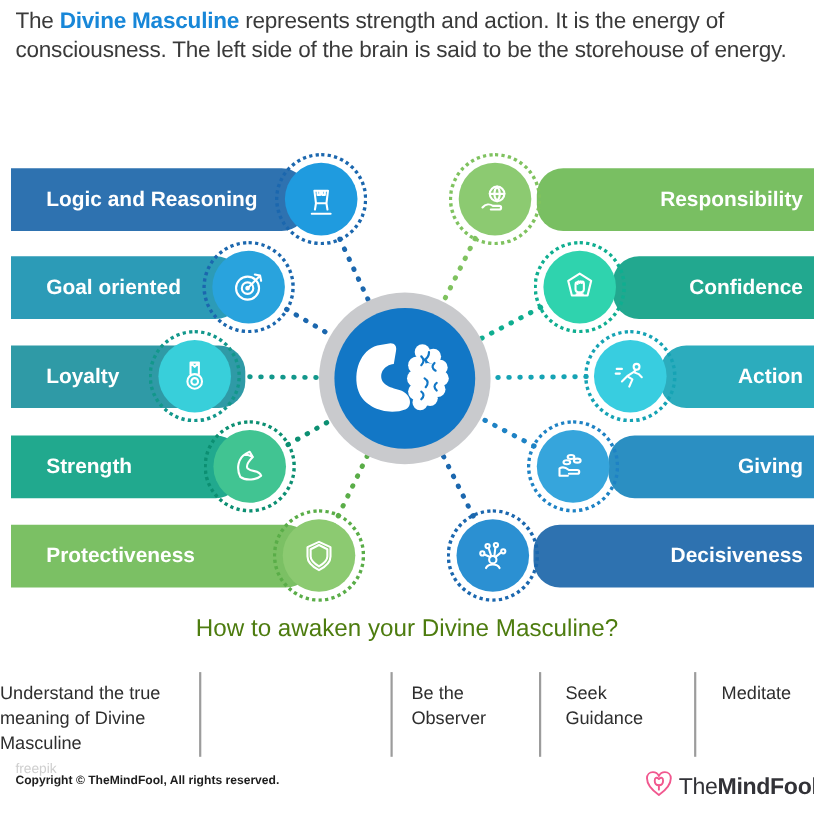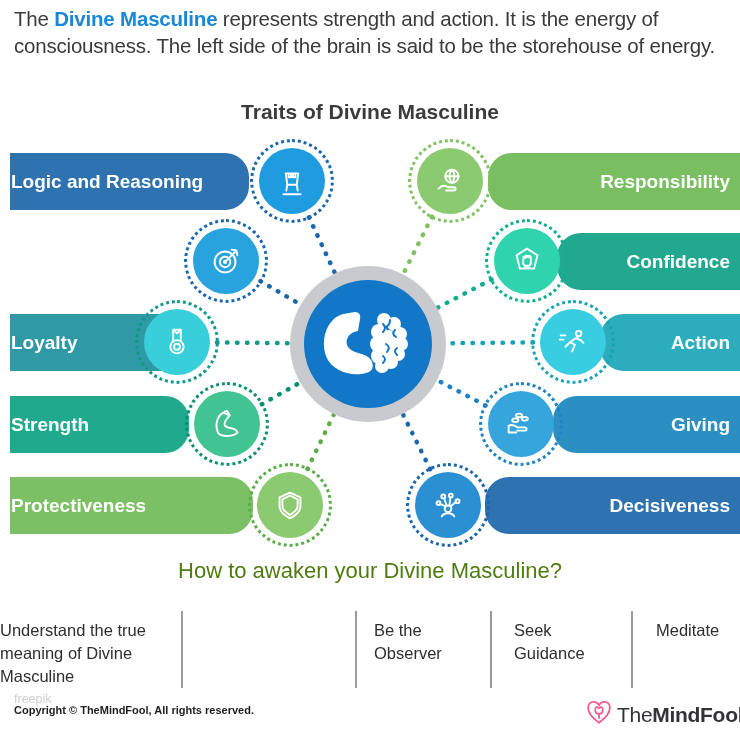--- a/index.html
+++ b/index.html
@@ -14,21 +14,21 @@
   
   .diagram-title{position:absolute;left:0;top:100px;width:740px;text-align:center;
                  font-size:21px;font-weight:700;color:#3b3b3b;}
 
   
   svg.connectors{position:absolute;left:0;top:0;z-index:0;}
   svg.connectors line{stroke-width:4.5;stroke-linecap:round;stroke-dasharray:0.5 9.5;}
 
   
   .bar{position:absolute;height:57px;z-index:1;display:flex;align-items:center;}
-  .bar.left{left:10px;border-radius:0 24px 24px 0;justify-content:flex-start;padding-left:1px;}
+  .bar.left{left:10px;border-radius:0 24px 24px 0;justify-content:flex-start;padding-left:32px;}
   .bar.right{border-radius:24px 0 0 24px;justify-content:flex-end;padding-right:20px;}
   .bar-label{color:#fff;font-weight:700;font-size:19px;white-space:nowrap;}
 
   
   .ring{position:absolute;width:78px;height:78px;border:3px dotted #1b67ae;border-radius:50%;
         z-index:2;box-sizing:content-box;}
   .circle{width:66px;height:66px;margin:6px;border-radius:50%;display:flex;
           align-items:center;justify-content:center;}
   .circle svg{stroke:#fff;fill:none;stroke-width:2;stroke-linecap:round;stroke-linejoin:round;}
 
@@ -52,37 +52,39 @@
   .brand-text .light{font-weight:400;}
   .brand-text .bold{font-weight:700;}
 </style>
 </head>
 <body>
 
 <div id="canvas">
 
   <div class="intro"><span>The </span><b style="color: rgb(24, 135, 216);">Divine Masculine</b><span> represents strength and action. It is the energy of consciousness. The left side of the brain is said to be the storehouse of energy.</span></div>
 
-  <div class="diagram-title">Traits of Divine Masculine</div>
 
   <svg class="connectors" width="740" height="741">
     <line x1="292" y1="181" x2="368" y2="344" style="stroke: rgb(27, 103, 174);"></line>
     <line x1="226" y1="261" x2="368" y2="344" style="stroke: rgb(27, 103, 174);"></line>
     <line x1="177" y1="342" x2="368" y2="344" style="stroke: rgb(18, 151, 139);"></line>
     <line x1="227" y1="424" x2="368" y2="344" style="stroke: rgb(12, 143, 114);"></line>
     <line x1="290" y1="505" x2="368" y2="344" style="stroke: rgb(90, 173, 72);"></line>
     <line x1="450" y1="181" x2="368" y2="344" style="stroke: rgb(127, 194, 95);"></line>
     <line x1="527" y1="261" x2="368" y2="344" style="stroke: rgb(15, 174, 144);"></line>
     <line x1="573" y1="342" x2="368" y2="344" style="stroke: rgb(22, 163, 180);"></line>
     <line x1="521" y1="424" x2="368" y2="344" style="stroke: rgb(30, 130, 196);"></line>
     <line x1="448" y1="505" x2="368" y2="344" style="stroke: rgb(27, 103, 174);"></line>
   </svg>
 
   <div class="bar left" style="top: 153px; width: 238px; background-color: rgb(46, 114, 176);">
       <span class="bar-label">Logic and Reasoning</span>
+    </div>
+  <div class="bar left" style="top: 233px; width: 178px; background-color: rgb(44, 155, 183);">
+      <span class="bar-label">Goal oriented</span>
     </div>
   <div class="bar left" style="top: 314px; width: 181px; background-color: rgb(47, 154, 166);">
       <span class="bar-label">Loyalty</span>
     </div>
   <div class="bar left" style="top: 396px; width: 178px; background-color: rgb(33, 169, 142);">
       <span class="bar-label">Strength</span>
     </div>
   <div class="bar left" style="top: 477px; width: 242px; background-color: rgb(123, 192, 100); align-items: center;">
       <span class="bar-label">Protectiveness</span>
     </div>

